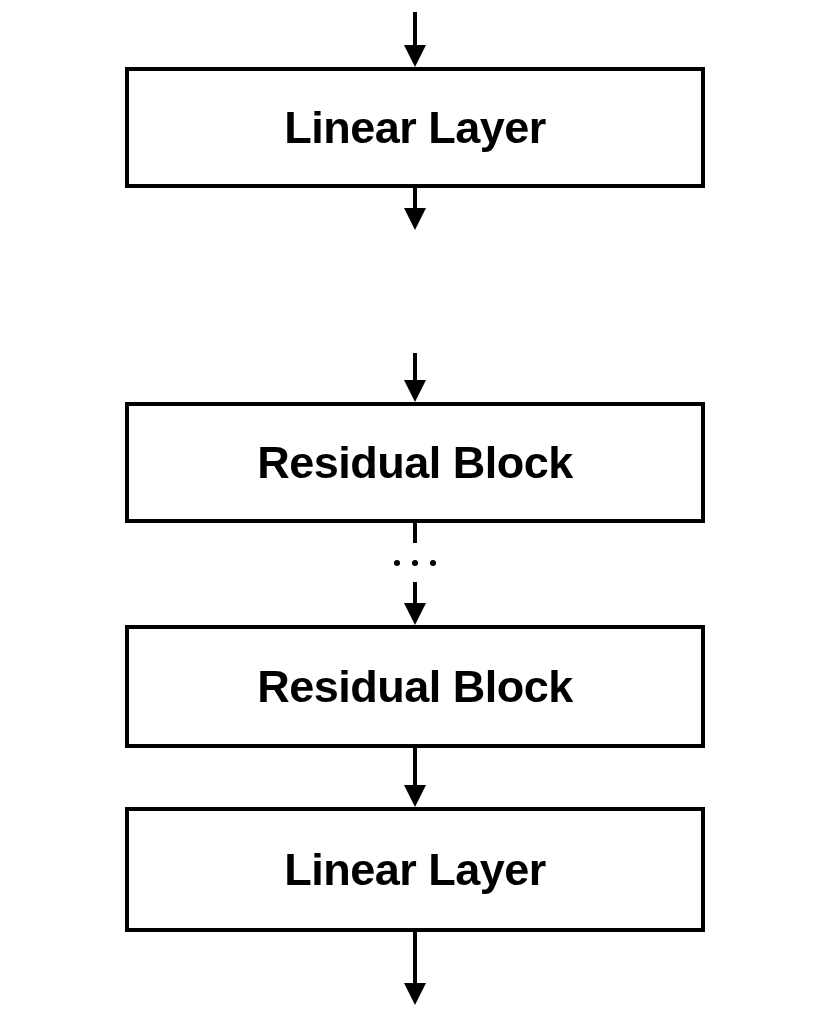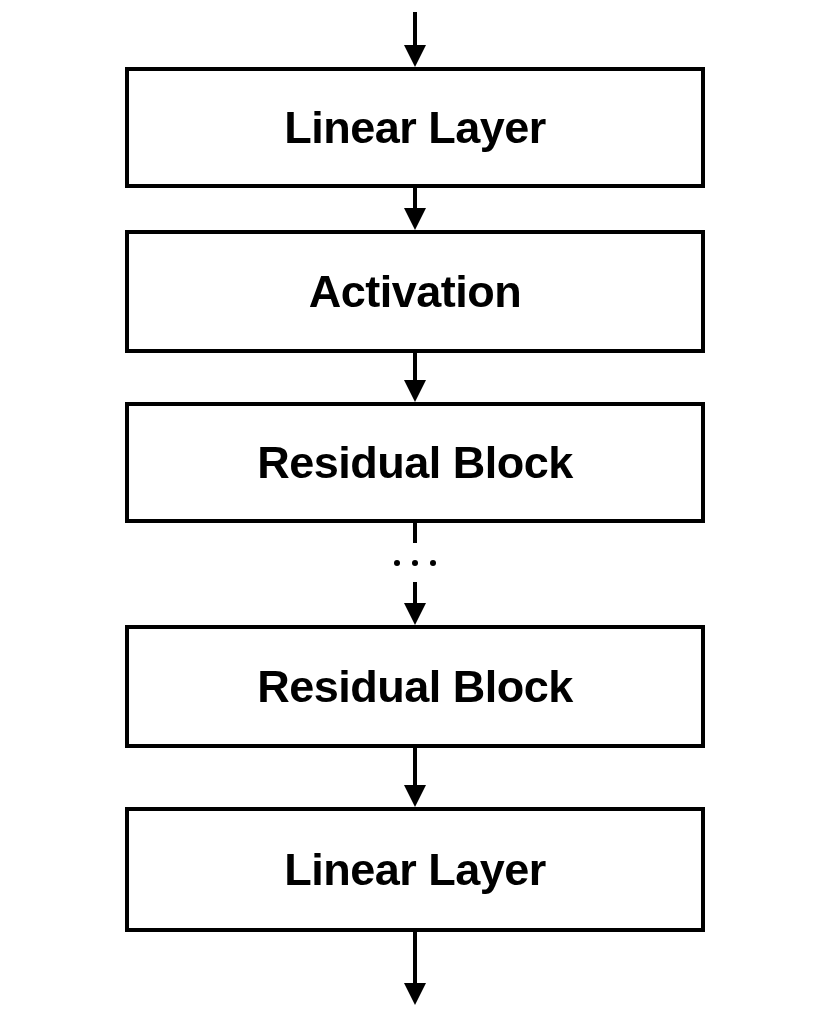--- a/index.html
+++ b/index.html
@@ -79,23 +79,20 @@
 
   <div class="node" style="top:67px;height:121px">
     <span class="node-label">Linear Layer</span>
   </div>
 
   <div class="connector" style="top:188px">
     <div class="shaft" style="height:20px"></div>
     <div class="head"></div>
   </div>
 
-  <div class="node" style="top:230px;height:123px">
-    <span class="node-label">Activation</span>
-  </div>
 
   <div class="connector" style="top:353px">
     <div class="shaft" style="height:27px"></div>
     <div class="head"></div>
   </div>
 
   <div class="node" style="top:402px;height:121px">
     <span class="node-label">Residual Block</span>
   </div>
 

